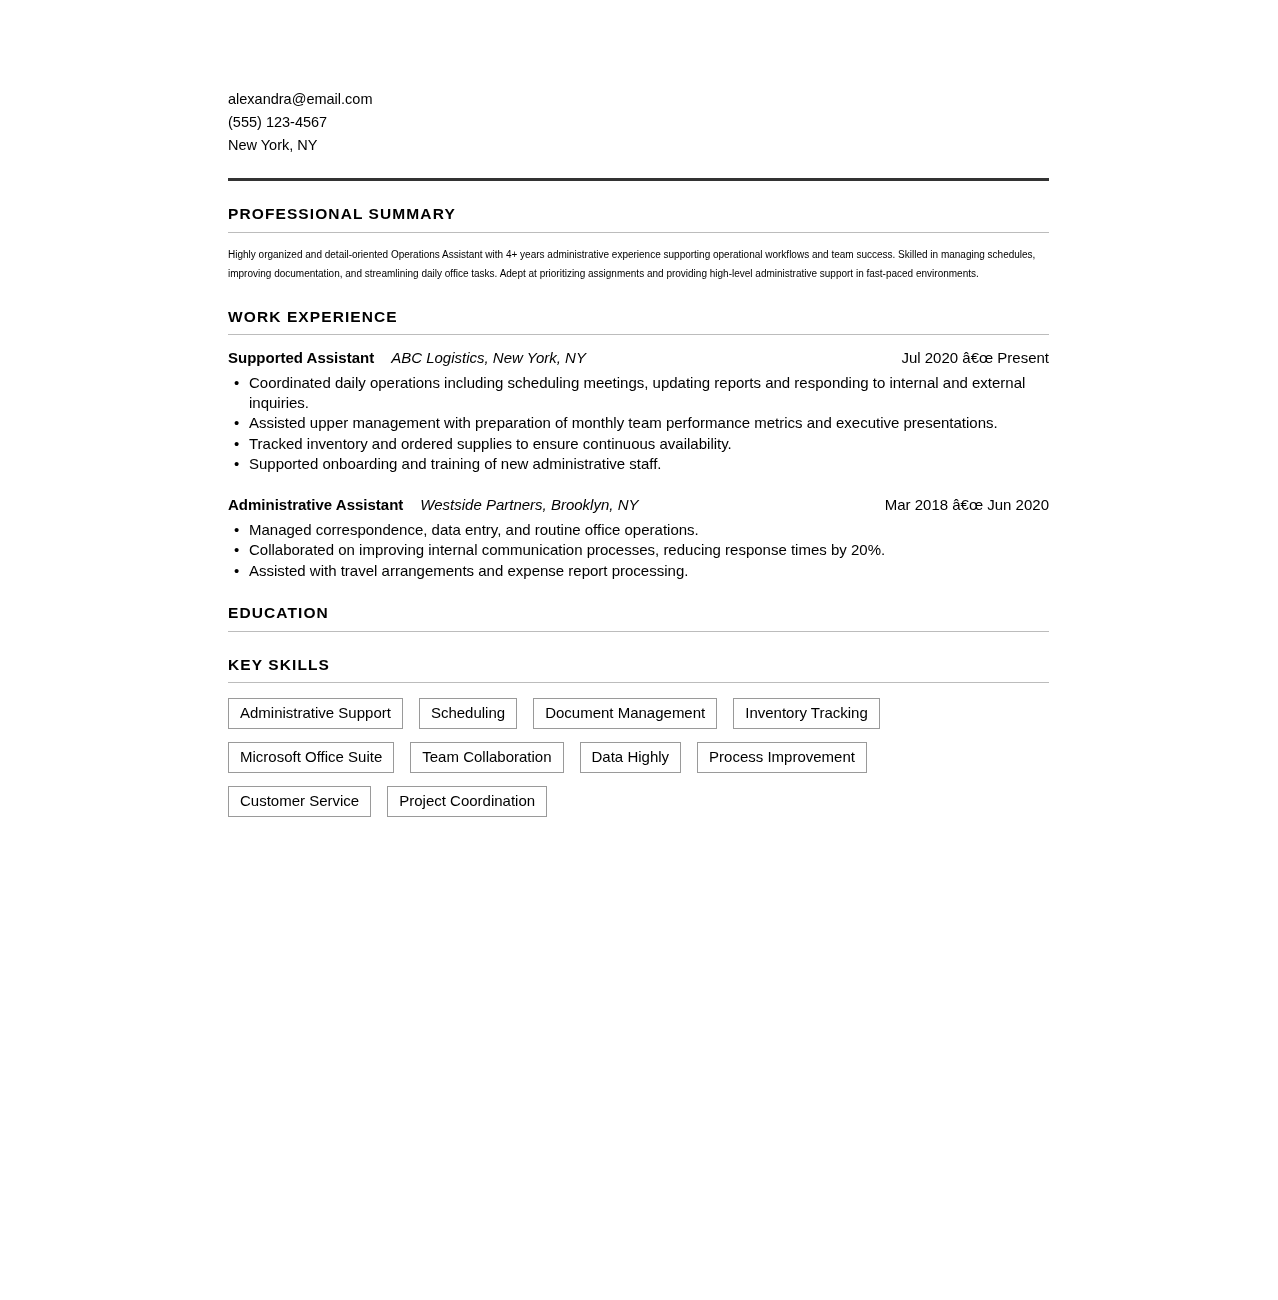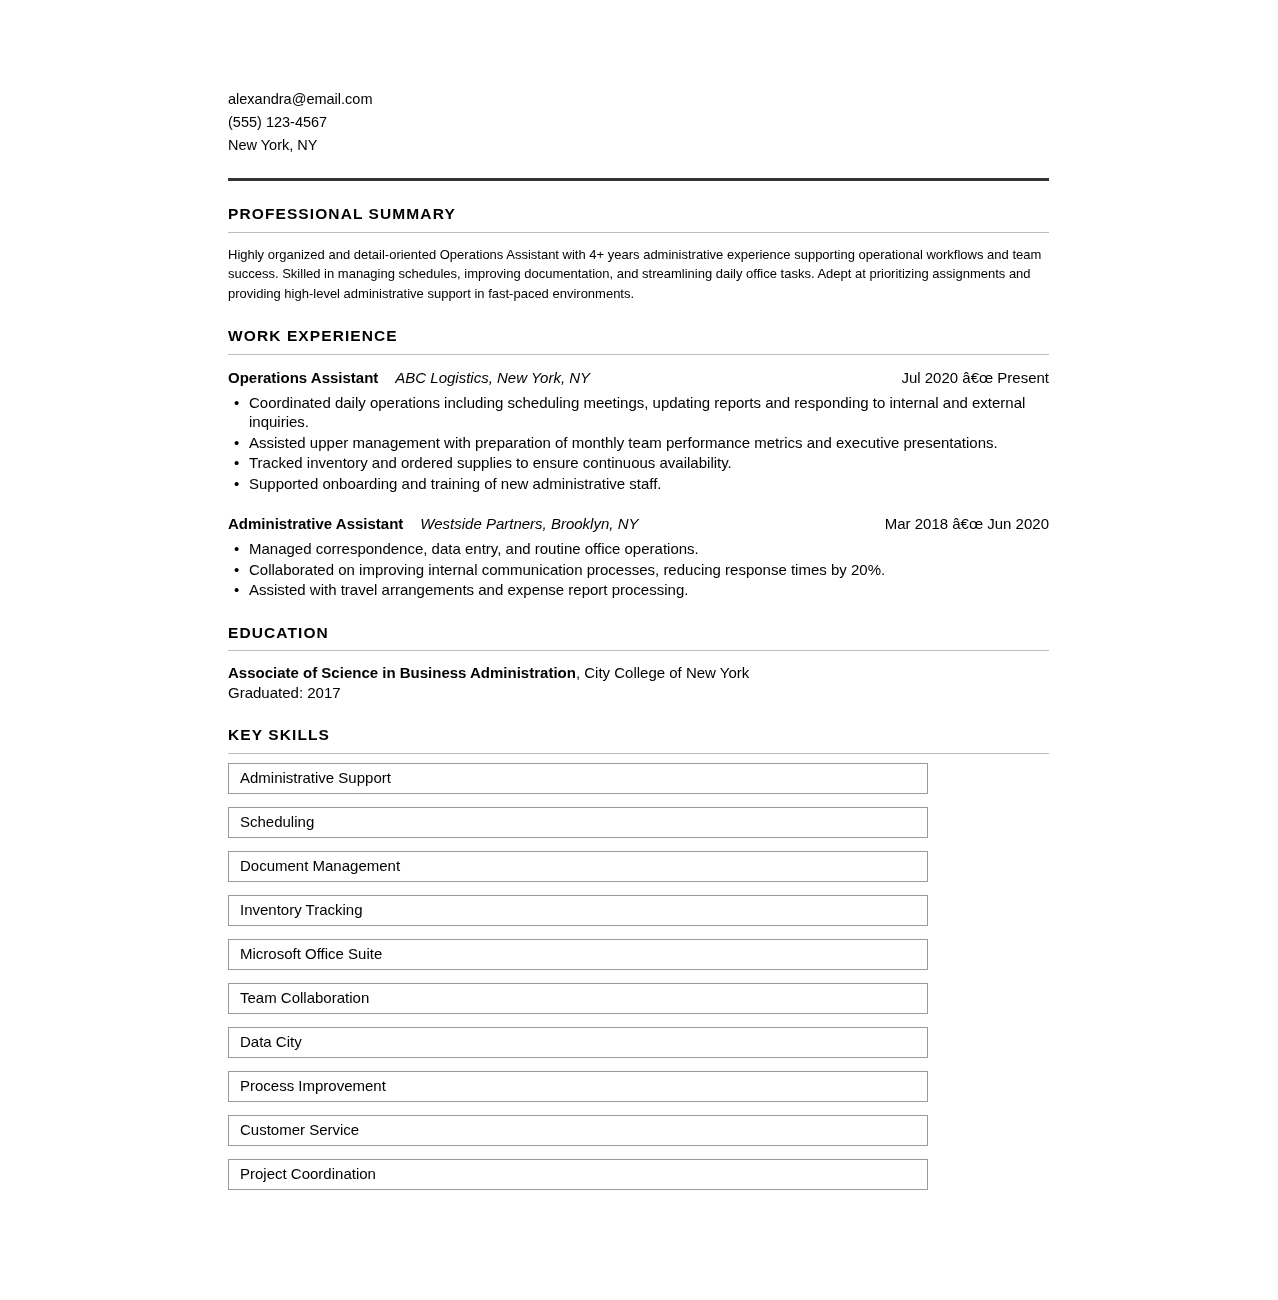--- a/index.html
+++ b/index.html
@@ -62,21 +62,21 @@
     letter-spacing: 1.1px;
     text-transform: uppercase;
     line-height: 1.2;
   }
   .section-rule {
     border-top: 1px solid #bcbcbc;
     margin-top: 8px;
   }
 
   .summary {
-    font-size: 13px;
+    font-size: 10px;
     line-height: 19.5px;
     margin-top: 12px;
     text-align: left;
   }
 
   
   .job { margin-top: 13px; }
   .job + .job { margin-top: 21px; }
   .job-head {
     display: flex;
@@ -115,26 +115,25 @@
     line-height: 19.5px;
   }
 
   
   .edu { margin-top: 12px; font-size: 15px; line-height: 19.5px; }
   .edu-degree { font-weight: bold; }
   .edu-grad { display: block; }
 
   
   .skills {
-    margin-top: 9px;
+    margin-top: 15px;
     display: flex;
     flex-wrap: wrap;
-    gap: 13px 29px;
+    gap: 13px 16px;
     max-width: 700px;
-    flex-direction: column;
   }
   .skill {
     border: 1px solid #9a9a9a;
     background: #ffffff;
     padding: 5px 11px 6px 11px;
     font-size: 15px;
     line-height: 18px;
     white-space: nowrap;
   }
 </style>
@@ -159,21 +158,21 @@
       <div class="summary">Highly organized and detail-oriented Operations Assistant with 4+ years administrative experience supporting operational workflows and team success. Skilled in managing schedules, improving documentation, and streamlining daily office tasks. Adept at prioritizing assignments and providing high-level administrative support in fast-paced environments.</div>
     </div>
 
     <div class="section">
       <div class="section-title">WORK EXPERIENCE</div>
       <div class="section-rule"></div>
 
       <div class="job">
         <div class="job-head">
           <div class="job-left">
-            <span class="job-title">Operations Assistant</span>
+            <span class="job-title">Supported Assistant</span>
             <span class="job-company">ABC Logistics, New York, NY</span>
           </div>
           <div class="job-dates">Jul 2020 â€œ Present</div>
         </div>
         <ul class="bullets">
           <li>Coordinated daily operations including scheduling meetings, updating reports and responding to internal and external inquiries.</li>
           <li>Assisted upper management with preparation of monthly team performance metrics and executive presentations.</li>
           <li>Tracked inventory and ordered supplies to ensure continuous availability.</li>
           <li>Supported onboarding and training of new administrative staff.</li>
         </ul>
@@ -191,37 +190,33 @@
           <li>Managed correspondence, data entry, and routine office operations.</li>
           <li>Collaborated on improving internal communication processes, reducing response times by 20%.</li>
           <li>Assisted with travel arrangements and expense report processing.</li>
         </ul>
       </div>
     </div>
 
     <div class="section">
       <div class="section-title">EDUCATION</div>
       <div class="section-rule"></div>
-      <div class="edu">
-        <span class="edu-degree">Associate of Science in Business Administration</span><span>, City College of New York</span>
-        <span class="edu-grad">Graduated: 2017</span>
-      </div>
     </div>
 
     <div class="section">
       <div class="section-title">KEY SKILLS</div>
       <div class="section-rule"></div>
       <div class="skills">
         <span class="skill">Administrative Support</span>
         <span class="skill">Scheduling</span>
         <span class="skill">Document Management</span>
         <span class="skill">Inventory Tracking</span>
         <span class="skill">Microsoft Office Suite</span>
         <span class="skill">Team Collaboration</span>
-        <span class="skill">Data City</span>
+        <span class="skill">Data Highly</span>
         <span class="skill">Process Improvement</span>
         <span class="skill">Customer Service</span>
         <span class="skill">Project Coordination</span>
       </div>
     </div>
 
   </div>
 </div>
 
 </body></html>

